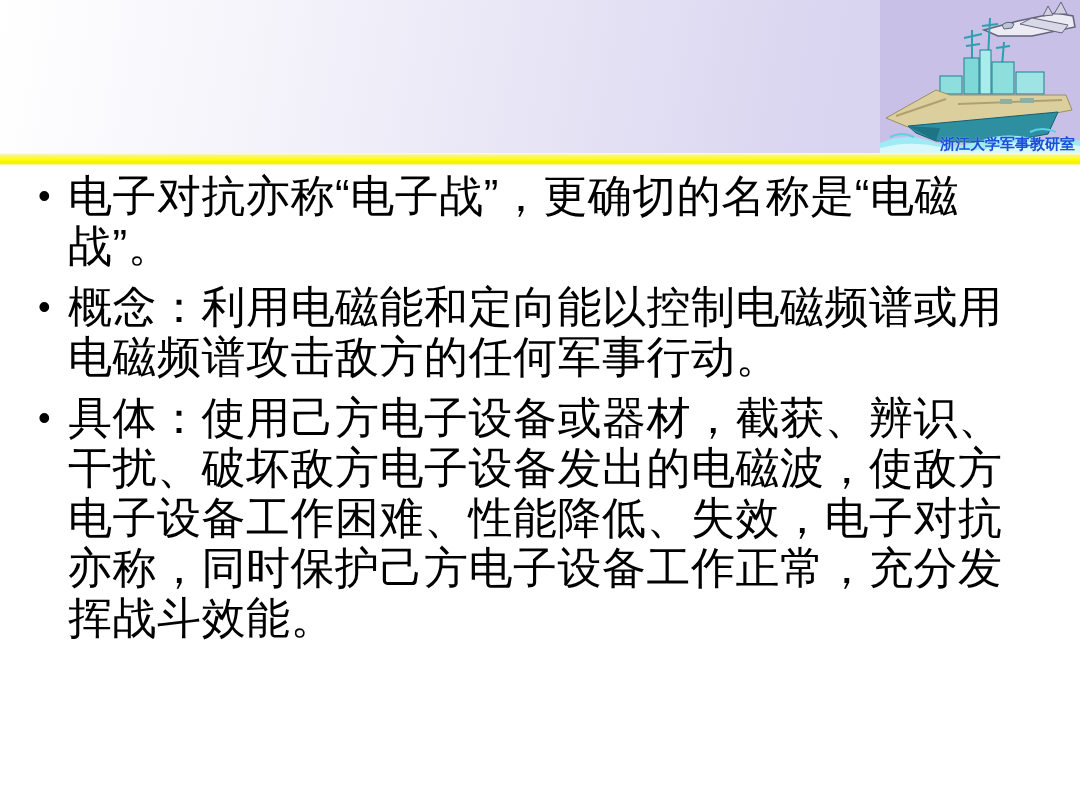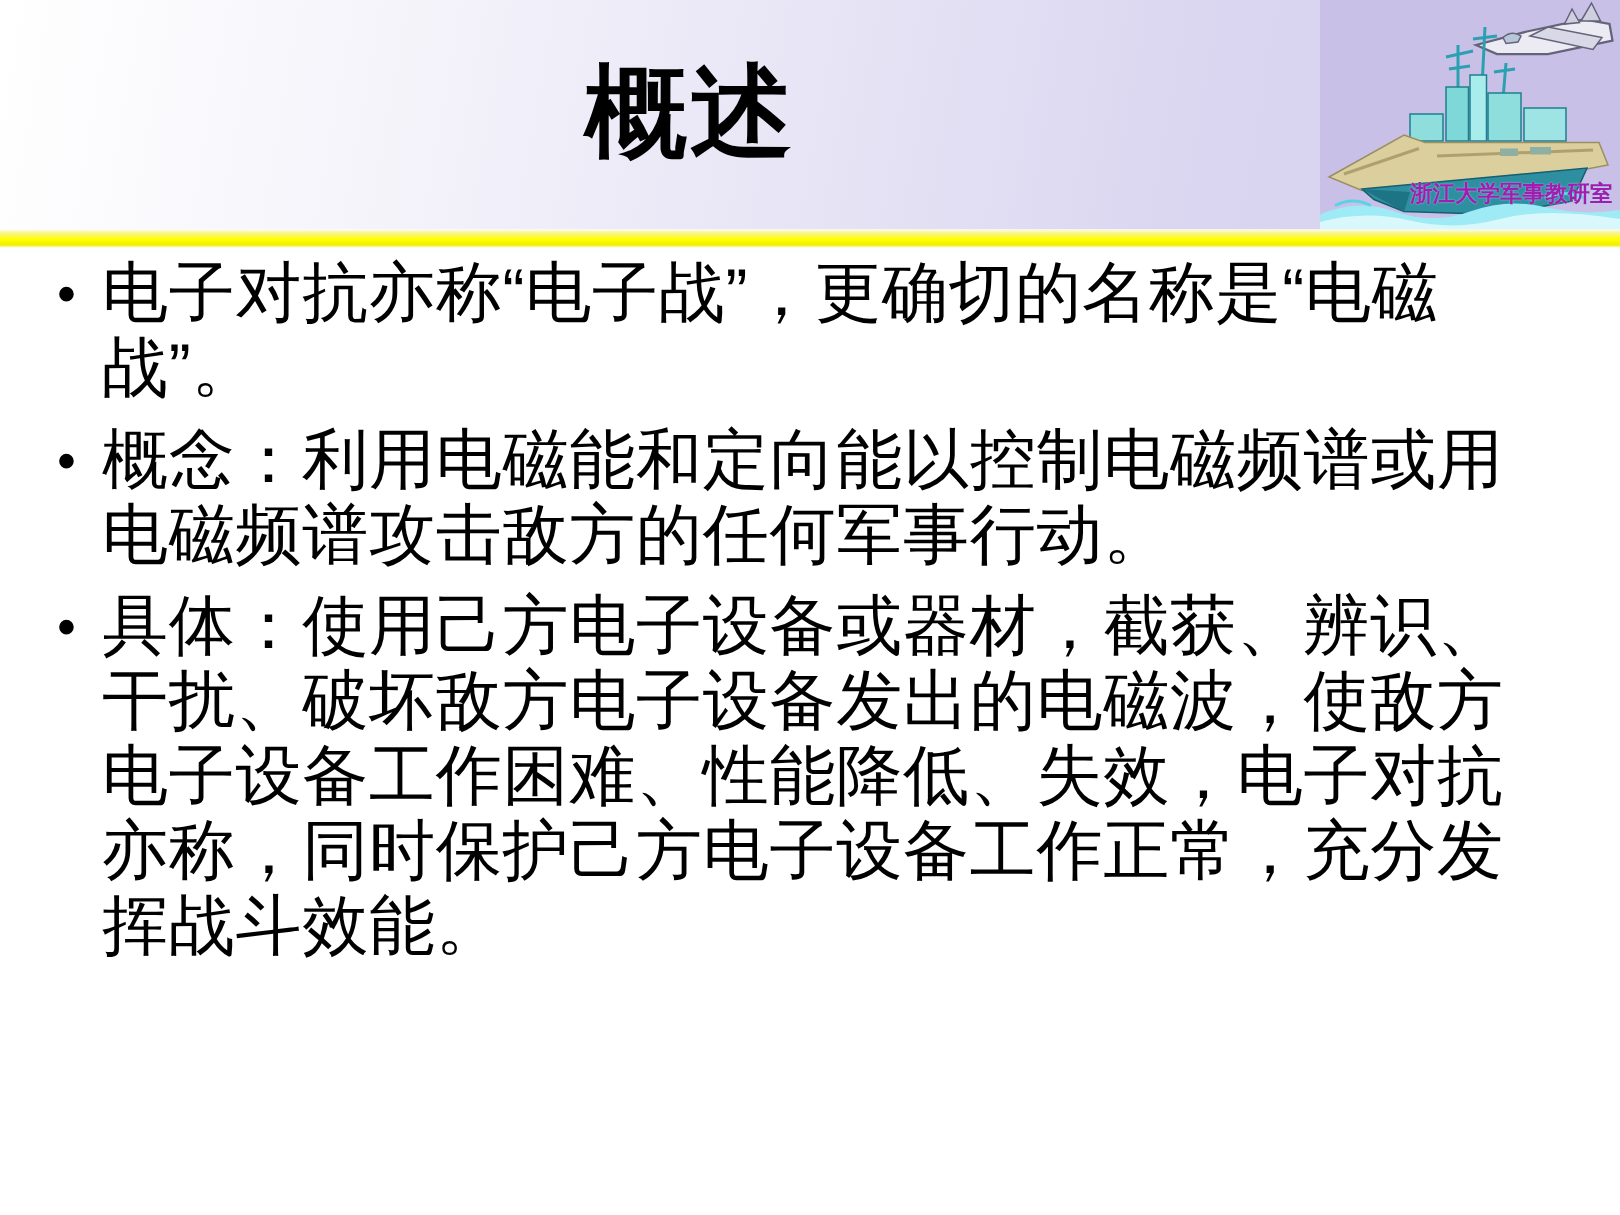--- a/index.html
+++ b/index.html
@@ -16,22 +16,22 @@
     position:absolute; top:40px; left:0; width:920px; margin:0;
     text-align:center; font-size:68px; font-weight:600; color:#000;
     letter-spacing:2px; line-height:1.05;
   }
   .logo {
     position:absolute; top:0; right:0; width:200px; height:155px;
     background:#c8c0e6;
   }
   .logo svg { display:block; }
   .logo-caption {
-    position:absolute; bottom:16px; right:5px;
-    font-size:15px; font-weight:bold; color:#a21caf;
+    position:absolute; bottom:1px; right:5px;
+    font-size:15px; font-weight:bold; color:#1d4ed8;
     text-shadow:0 0 1px #9fe8f0; white-space:nowrap;
   }
   .rule {
     position:absolute; top:153px; left:0; width:1080px; height:12px;
     background:linear-gradient(to bottom,#fdfde9 0%,#f8f48a 20%,#ffff00 55%,#f2ed00 85%,#fbf9c9 100%);
   }
   .content {
     position:absolute; top:171px; left:38px; width:992px;
     margin:0; padding:0; list-style:none;
   }
@@ -44,21 +44,20 @@
     position:absolute; left:0; top:0;
     font-size:36px; line-height:50px; color:#000;
   }
 </style>
 </head>
 <body>
 
 <div class="slide">
 
   <div class="header">
-    <h1 class="title">概述</h1>
 
     <div class="logo">
       <svg width="200" height="155" viewBox="0 0 200 155">
         <rect x="0" y="0" width="200" height="155" fill="#c8c0e6"></rect>
 
         <g>
           <path d="M104,30 L138,21 L176,13 L193,16 L195,27 L152,36 L118,36 Z" fill="#ecebf3" stroke="#63637a" stroke-width="1.5"></path>
           <path d="M140,24 L182,33 L188,25 L152,18 Z" fill="#d9d8e6" stroke="#63637a" stroke-width="1"></path>
           <path d="M174,14 L181,2 L187,14 Z" fill="#cfcfdf" stroke="#63637a" stroke-width="1"></path>
           <path d="M163,16 L168,6 L173,15 Z" fill="#cfcfdf" stroke="#63637a" stroke-width="1"></path>

